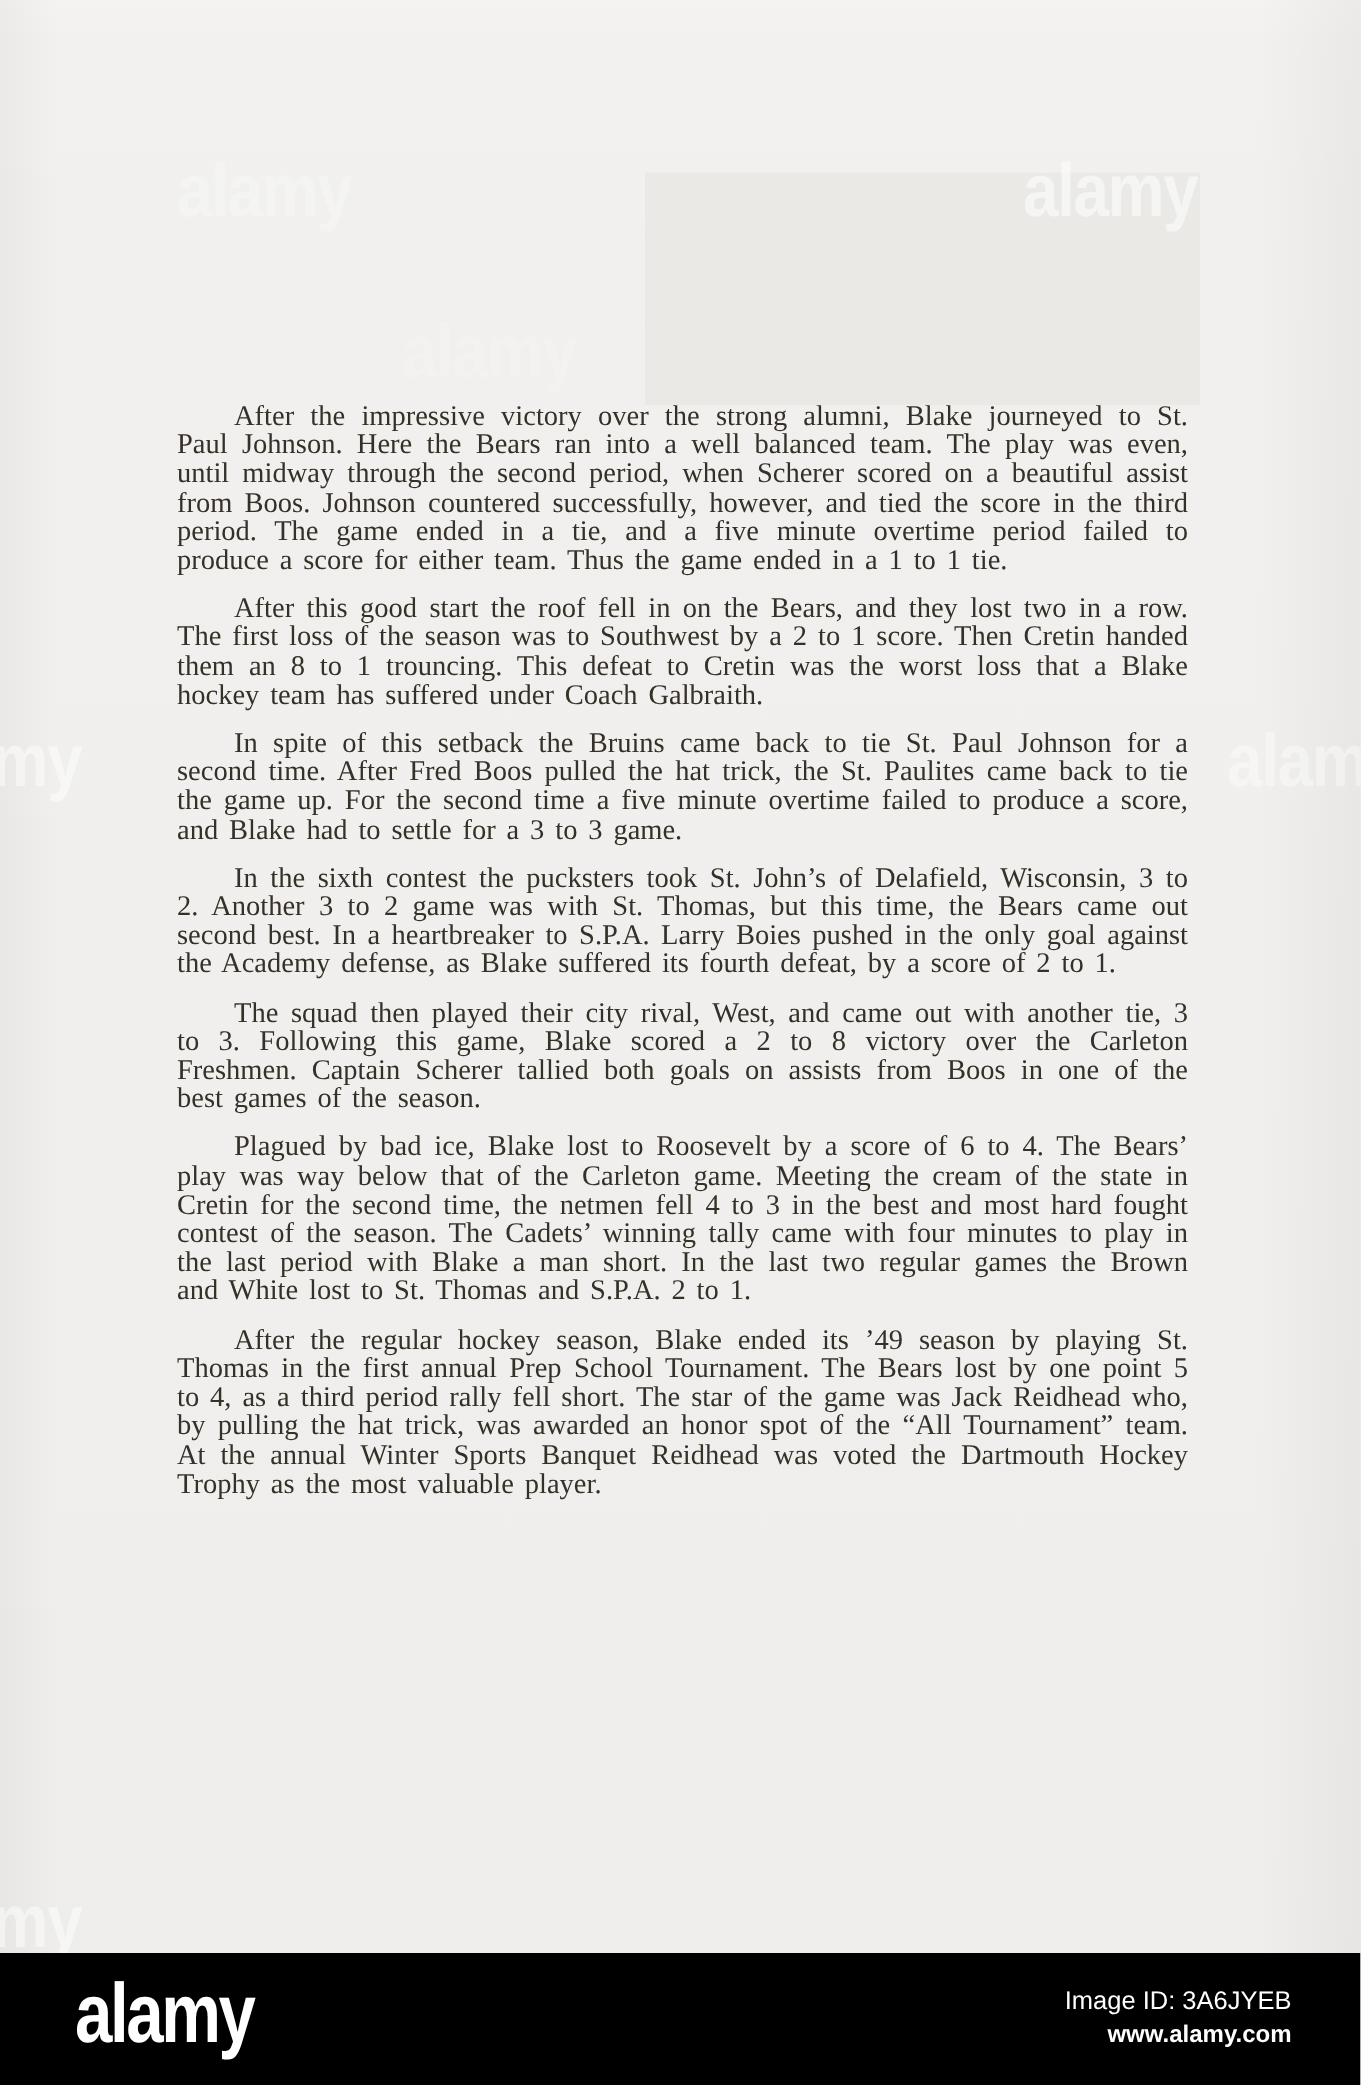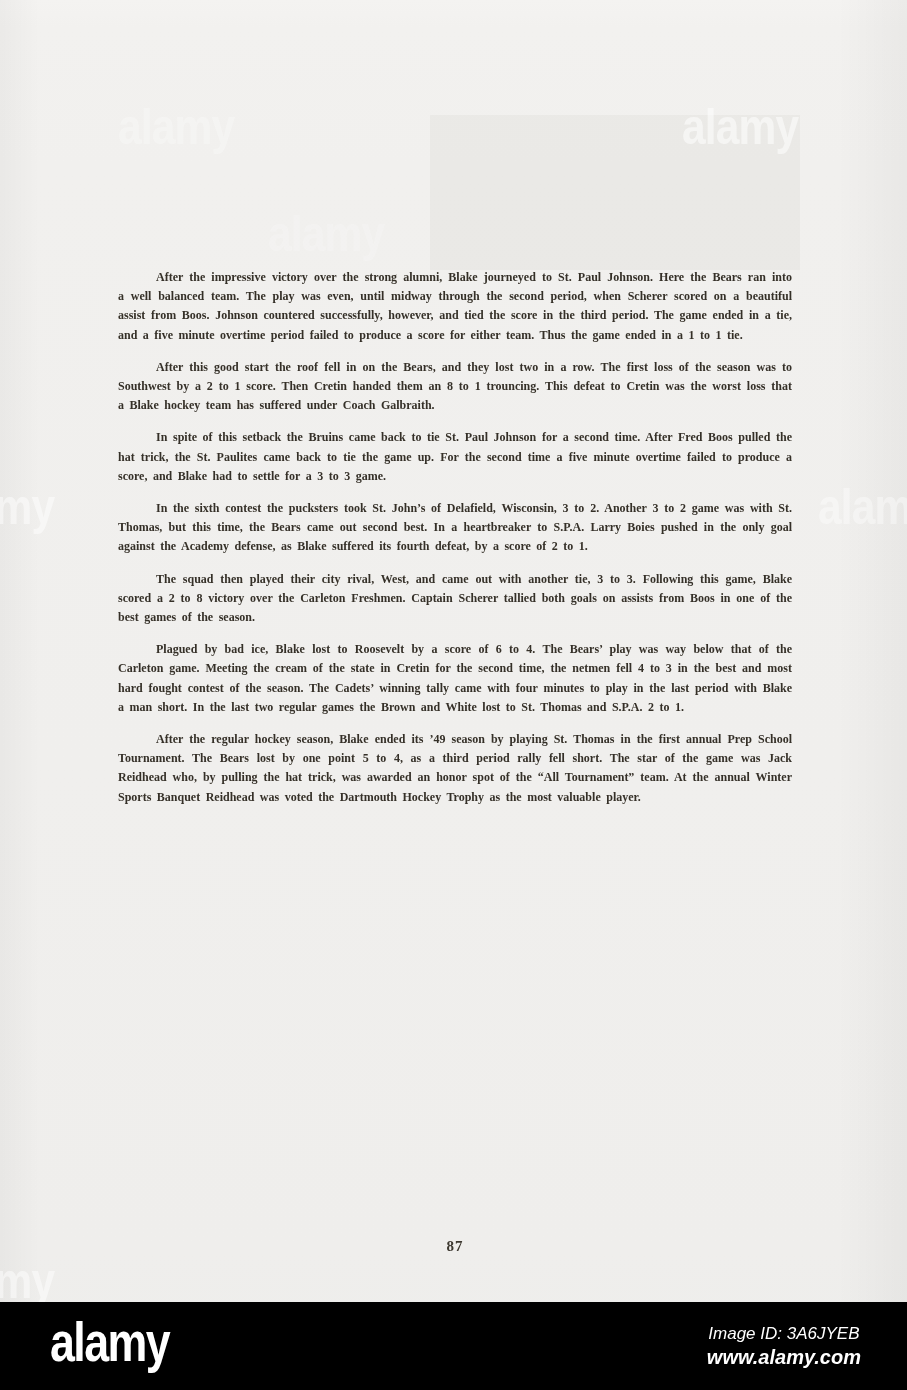--- a/index.html
+++ b/index.html
@@ -54,26 +54,25 @@
   .wm-6 { left: 268px; top: 205px; opacity: 0.18; }
 
   .text-block {
     position: absolute;
     left: 118px; top: 268px;
     width: 674px;
     color: #353028;
   }
   .text-block p {
     margin: 0 0 13px 0;
-    font-size: 12px;
+    font-size: 19px;
     line-height: 19.2px;
     text-align: justify;
     text-indent: 38px;
     word-spacing: 2.5px;
-    font-weight: bold;
   }
   .page-number {
     position: absolute;
     left: 118px; top: 1238px;
     width: 674px;
     text-align: center;
     font-size: 15px;
     font-weight: 700;
     color: #3d3830;
     letter-spacing: 1px;
@@ -95,27 +94,26 @@
     font-weight: bold;
     font-size: 56px;
     letter-spacing: -2px;
     color: #ffffff;
     transform: scaleX(0.8);
     transform-origin: left center;
     line-height: 1;
     padding-bottom: 8px;
   }
   .footer-right {
-    text-align: center;
+    text-align: right;
     font-family: "Liberation Sans", "DejaVu Sans", sans-serif;
     color: #ffffff;
-    font-style: italic;
   }
   .footer-image-id { font-size: 17px; font-weight: 400; line-height: 22px; }
-  .footer-website  { font-size: 20px; font-weight: 700; line-height: 24px; }
+  .footer-website  { font-size: 16px; font-weight: 700; line-height: 24px; }
 </style>
 </head>
 <body>
 
 <div class="scan-page">
 
   <div class="shade-left"></div>
   <div class="shade-right"></div>
   <div class="shade-mid"></div>
 
@@ -129,21 +127,20 @@
   <div class="text-block">
     <p>After the impressive victory over the strong alumni, Blake journeyed to St. Paul Johnson.  Here the Bears ran into a well balanced team.  The play was even, until midway through the second period, when Scherer scored on a beautiful assist from Boos.  Johnson countered successfully, however, and tied the score in the third period.  The game ended in a tie, and a five minute overtime period failed to produce a score for either team.  Thus the game ended in a 1 to 1 tie.</p>
     <p>After this good start the roof fell in on the Bears, and they lost two in a row.  The first loss of the season was to Southwest by a 2 to 1 score.  Then Cretin handed them an 8 to 1 trouncing.  This defeat to Cretin was the worst loss that a Blake hockey team has suffered under Coach Galbraith.</p>
     <p>In spite of this setback the Bruins came back to tie St. Paul Johnson for a second time.  After Fred Boos pulled the hat trick, the St. Paulites came back to tie the game up.  For the second time a five minute overtime failed to produce a score, and Blake had to settle for a 3 to 3 game.</p>
     <p>In the sixth contest the pucksters took St. John’s of Delafield, Wisconsin, 3 to 2.  Another 3 to 2 game was with St. Thomas, but this time, the Bears came out second best.  In a heartbreaker to S.P.A. Larry Boies pushed in the only goal against the Academy defense, as Blake suffered its fourth defeat, by a score of 2 to 1.</p>
     <p>The squad then played their city rival, West, and came out with another tie, 3 to 3.  Following this game, Blake scored a 2 to 8 victory over the Carleton Freshmen.  Captain Scherer tallied both goals on assists from Boos in one of the best games of the season.</p>
     <p>Plagued by bad ice, Blake lost to Roosevelt by a score of 6 to 4.  The Bears’ play was way below that of the Carleton game.  Meeting the cream of the state in Cretin for the second time, the netmen fell 4 to 3 in the best and most hard fought contest of the season.  The Cadets’ winning tally came with four minutes to play in the last period with Blake a man short.  In the last two regular games the Brown and White lost to St. Thomas and S.P.A. 2 to 1.</p>
     <p>After the regular hockey season, Blake ended its ’49 season by playing St. Thomas in the first annual Prep School Tournament.  The Bears lost by one point 5 to 4, as a third period rally fell short.  The star of the game was Jack Reidhead who, by pulling the hat trick, was awarded an honor spot of the “All Tournament” team.  At the annual Winter Sports Banquet Reidhead was voted the Dartmouth Hockey Trophy as the most valuable player.</p>
   </div>
 
-  <div class="page-number">87</div>
 
   <div class="footer-bar">
     <div class="footer-logo">alamy</div>
     <div class="footer-right">
       <div class="footer-image-id">Image ID: 3A6JYEB</div>
       <div class="footer-website">www.alamy.com</div>
     </div>
   </div>
 
 </div>

